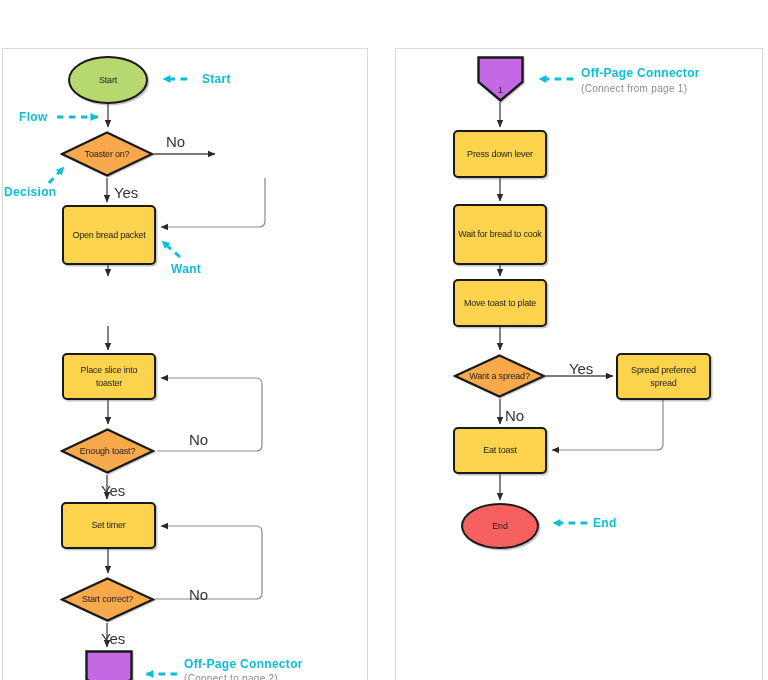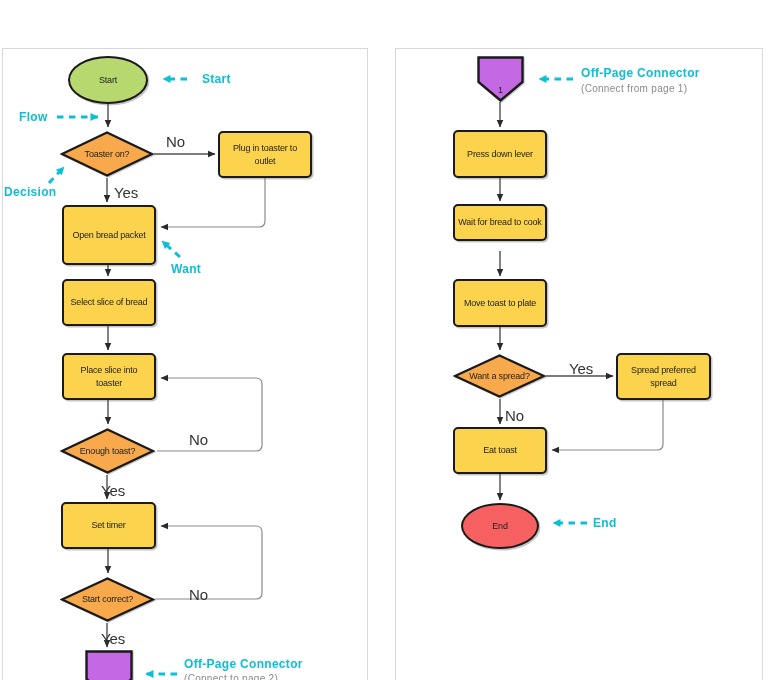--- a/index.html
+++ b/index.html
@@ -102,31 +102,25 @@
     <span class="node-label">Start</span>
   </div>
 
   <div class="node diamond shape-node" style="left:60px;top:84px;width:94px;height:48px">
     <svg width="94" height="48">
         <polygon points="2,24 47,2.5 92,24 47,45.5"></polygon>
       </svg>
     <span class="node-label">Toaster on?</span>
   </div>
 
-  <div class="node box" style="left:218px;top:85px;width:94px;height:47px">
-    <span class="node-label">Plug in toaster to outlet</span>
-  </div>
 
   <div class="node box" style="left:62px;top:159px;width:94px;height:60px">
     <span class="node-label">Open bread packet</span>
   </div>
 
-  <div class="node box" style="left:62px;top:233px;width:94px;height:47px">
-    <span class="node-label">Select slice of bread</span>
-  </div>
 
   <div class="node box" style="left:62px;top:307px;width:94px;height:47px">
     <span class="node-label">Place slice into toaster</span>
   </div>
 
   <div class="node diamond shape-node" style="left:60px;top:381px;width:95px;height:48px">
     <svg width="95" height="48">
         <polygon points="2,24 47.5,2.5 93,24 47.5,45.5"></polygon>
       </svg>
     <span class="node-label">Enough toast?</span>
@@ -168,21 +162,21 @@
     <svg width="47" height="46">
         <polygon points="1.5,1.5 45.5,1.5 45.5,26 23.5,44.5 1.5,26"></polygon>
       </svg>
     <span class="node-label pent-label">1</span>
   </div>
 
   <div class="node box" style="left:453px;top:84px;width:94px;height:48px">
     <span class="node-label">Press down lever</span>
   </div>
 
-  <div class="node box" style="left:453px;top:158px;width:94px;height:37px">
+  <div class="node box" style="left:453px;top:158px;width:94px;height:61px">
     <span class="node-label">Wait for bread to cook</span>
   </div>
 
   <div class="node box" style="left:453px;top:233px;width:94px;height:48px">
     <span class="node-label">Move toast to plate</span>
   </div>
 
   <div class="node diamond shape-node" style="left:453px;top:307px;width:93px;height:46px">
     <svg width="93" height="46">
         <polygon points="2,23 46.5,2.5 91,23 46.5,43.5"></polygon>

